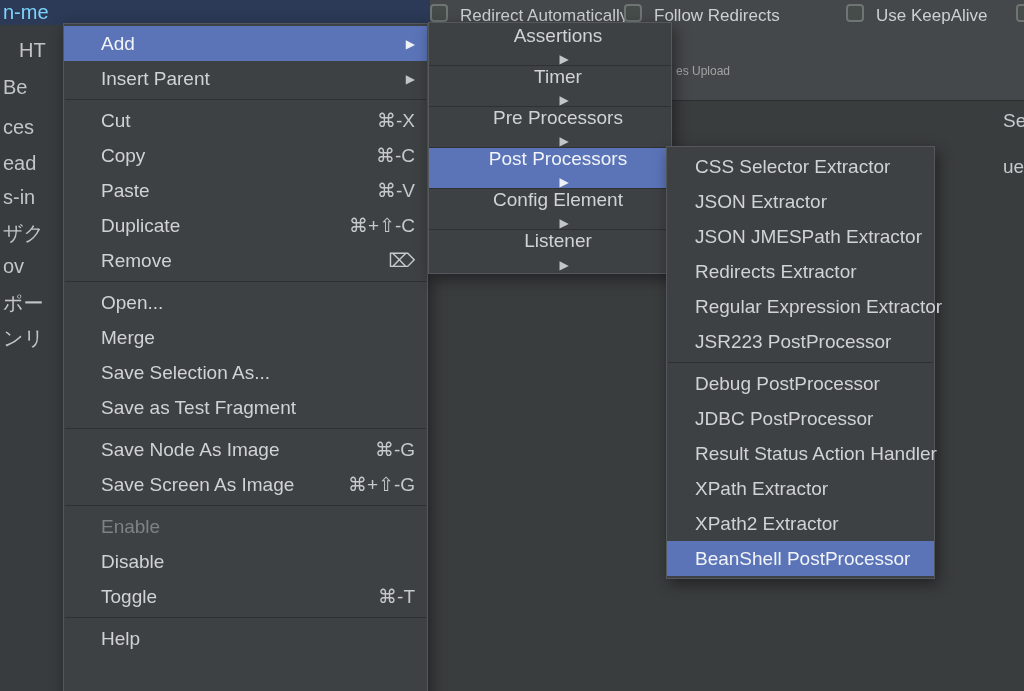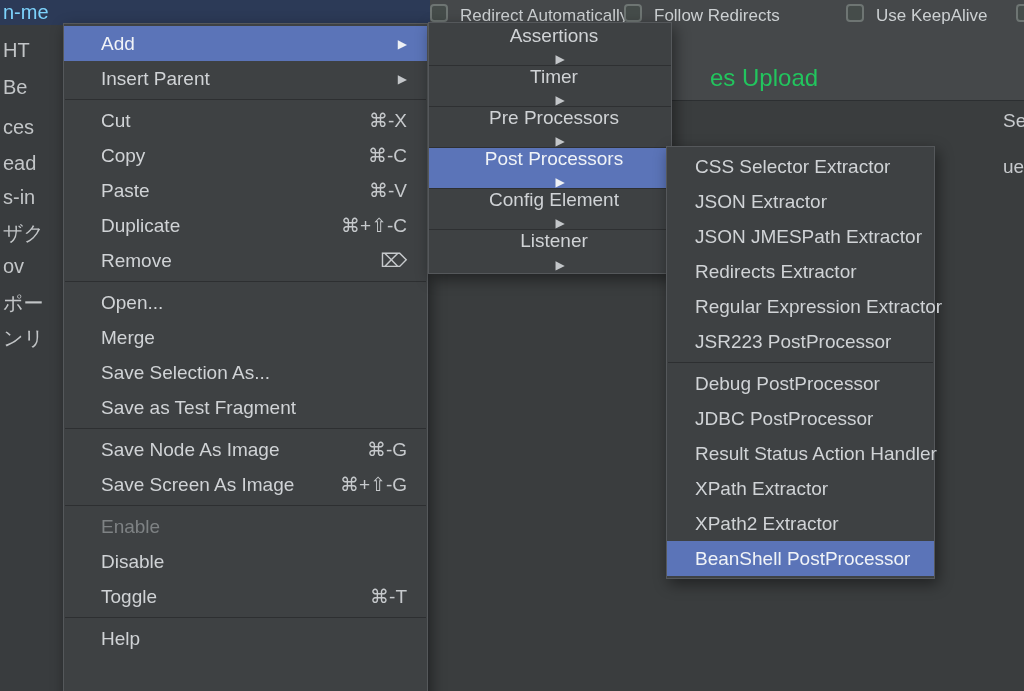--- a/index.html
+++ b/index.html
@@ -7,42 +7,42 @@
     width:1024px; height:691px; position:relative; overflow:hidden;
     background:#3a3d3e;
     font-family:"Liberation Sans","DejaVu Sans",sans-serif;
     -webkit-font-smoothing:antialiased;
   }
   #screen { position:absolute; inset:0; width:1024px; height:691px; overflow:hidden; }
 
   
   .top-band { position:absolute; left:0; top:0; width:1024px; height:100px; background:#45484a; }
   .panel-divider { position:absolute; left:425px; top:100px; width:599px; height:1px; background:#2c2f31; }
-  .tab-frag { position:absolute; left:710px; top:64px; font-size:24px; color:#22c55e; white-space:nowrap; }
+  .tab-frag { position:absolute; left:676px; top:64px; font-size:12px; color:#a3a3a3; white-space:nowrap; }
   .edge-frag { position:absolute; left:1003px; font-size:19px; color:#c8cbce; white-space:nowrap; }
 
   .cb { position:absolute; top:4px; width:18px; height:18px; box-sizing:border-box;
         border:2px solid #6e7573; border-radius:4px; background:#454c4a; }
   .cb-label { position:absolute; top:6px; font-size:17px; color:#ccd0d2; white-space:nowrap; }
 
   
   .tree-panel { position:absolute; left:0; top:0; width:430px; height:691px; background:#393c3e; }
   .sel-row { position:absolute; left:0; top:0; width:430px; height:25px; background:#2c3a57; }
   .tree-frag { position:absolute; left:3px; font-size:20px; color:#c2c5c7; white-space:nowrap; }
   .tree-frag.selected { color:#7dd3fc; }
 
   
   .menu { position:absolute; background:#3e4143; border:1px solid #55585b; box-sizing:border-box;
           padding:2px 0; box-shadow:3px 5px 14px rgba(0,0,0,0.45); }
   #context-menu { left:63px;  top:23px;  width:365px; height:679px; z-index:10; }
   #add-submenu  { left:428px; top:22px;  width:244px; z-index:11; }
   #post-submenu { left:666px; top:146px; width:269px; z-index:12; }
 
   .menu-item { display:flex; align-items:center; height:35px; box-sizing:border-box;
-               padding:0 20px 0 37px; font-size:19px; color:#d0d3d6; cursor:default; }
+               padding:0 12px 0 37px; font-size:19px; color:#d0d3d6; cursor:default; }
   #add-submenu .menu-item { height:41px; padding-left:28px; border-bottom:1px solid #2e3032;flex-direction:column; }
   #add-submenu .menu-item:last-child { border-bottom:none;text-align:right; }
   #post-submenu .menu-item { height:35px; padding-left:28px; }
 
   .mi-label { flex:1; white-space:nowrap; }
   .mi-shortcut { margin-left:16px; color:#c6c9cc; white-space:nowrap; }
   .mi-arrow { margin-left:12px; font-size:12px; color:#c3c6c9; line-height:1; }
 
   .menu-item.highlighted { background:#5b74b8; color:#f0f3f7; }
   .menu-item.highlighted .mi-shortcut,
@@ -71,21 +71,21 @@
   <div class="panel-divider"></div>
   <div id="edge-frags">
       <div class="edge-frag" style="top: 110px;">Se</div>
       <div class="edge-frag" style="top: 156px;">ue</div>
     </div>
 
   <div class="tree-panel">
     <div class="sel-row"></div>
     <div id="tree-frags">
         <div class="tree-frag selected" style="top: 1px;">n-me</div>
-        <div class="tree-frag" style="top: 39px;">HT</div>
+        <div class="tree-frag" style="top: 39px; margin-left: 16px;">HT</div>
         <div class="tree-frag" style="top: 76px;">Be</div>
         <div class="tree-frag" style="top: 116px;">ces</div>
         <div class="tree-frag" style="top: 152px;">ead</div>
         <div class="tree-frag" style="top: 186px;">s-in</div>
         <div class="tree-frag" style="top: 220px;">ザク</div>
         <div class="tree-frag" style="top: 255px;">ov</div>
         <div class="tree-frag" style="top: 290px;">ポー</div>
         <div class="tree-frag" style="top: 325px;">ンリ</div>
       </div>
   </div>

